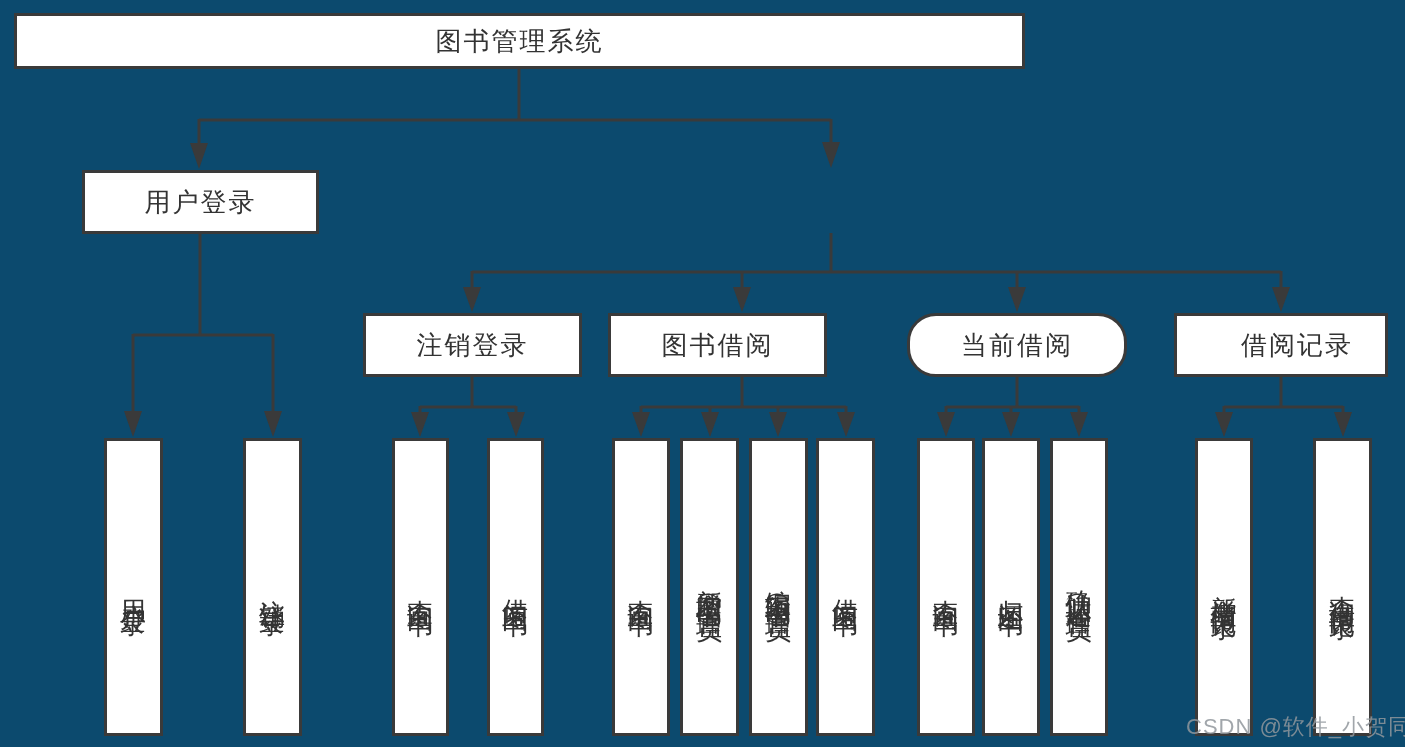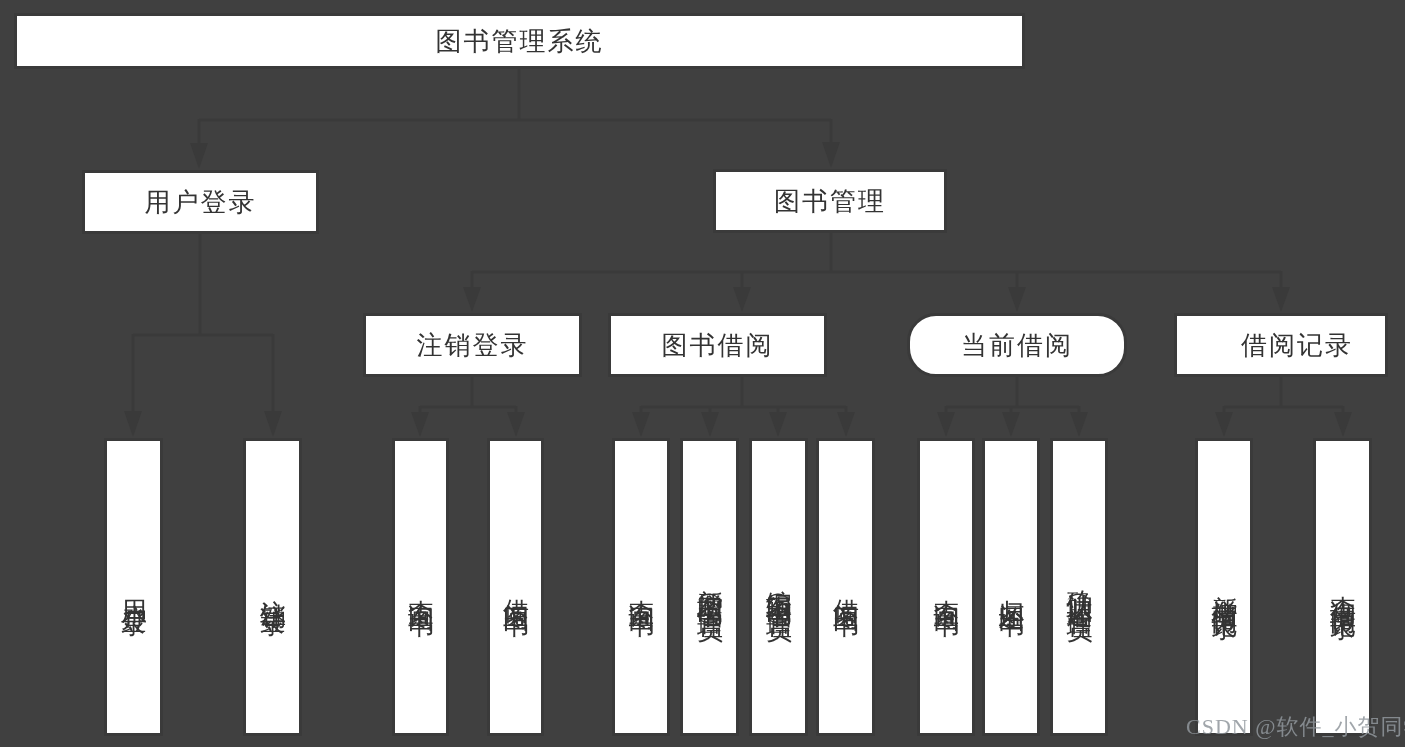--- a/index.html
+++ b/index.html
@@ -1,21 +1,21 @@
 <!DOCTYPE html>
 <html><head>
 <meta charset="utf-8">
 <style>
   html, body { margin: 0; padding: 0; background: #ffffff; }
   .canvas {
     position: relative;
     width: 1405px;
     height: 747px;
-    background: #404040;
-    font-family: Liberation Serif, serif;
+    background: #0c4a6e;
+    font-family: Liberation Sans, sans-serif;
     overflow: hidden;
   }
   .wires {
     position: absolute;
     left: 0; top: 0;
     z-index: 0;
   }
   .box {
     position: absolute;
     box-sizing: border-box;
@@ -88,21 +88,20 @@
       <polygon points="1002,412 1020,412 1011,437"></polygon>
       <polygon points="1070,412 1088,412 1079,437"></polygon>
       <polygon points="1215,412 1233,412 1224,437"></polygon>
       <polygon points="1334,412 1352,412 1343,437"></polygon>
     </g>
   </svg>
 
   <div class="box hbox" style="left:14px; top:13px; width:1011px; height:56px;">图书管理系统</div>
 
   <div class="box hbox" style="left:82px; top:170px; width:237px; height:64px;">用户登录</div>
-  <div class="box hbox" style="left:713px; top:169px; width:234px; height:64px;">图书管理</div>
 
   <div class="box hbox" style="left:363px; top:313px; width:219px; height:64px;">注销登录</div>
   <div class="box hbox" style="left:608px; top:313px; width:219px; height:64px;">图书借阅</div>
   <div class="box hbox" style="left:907px; top:313px; width:220px; height:64px;border-radius:29px;">当前借阅</div>
   <div class="box hbox" style="left:1174px; top:313px; width:214px; height:64px;padding-left:32px;">借阅记录</div>
 
   <div class="box vbox" style="left:104px; top:438px; width:59px; height:298px;">用户登录</div>
   <div class="box vbox" style="left:243px; top:438px; width:59px; height:298px;">注销登录</div>
 
   <div class="box vbox" style="left:392px; top:438px; width:57px; height:298px;">查询图书</div>

